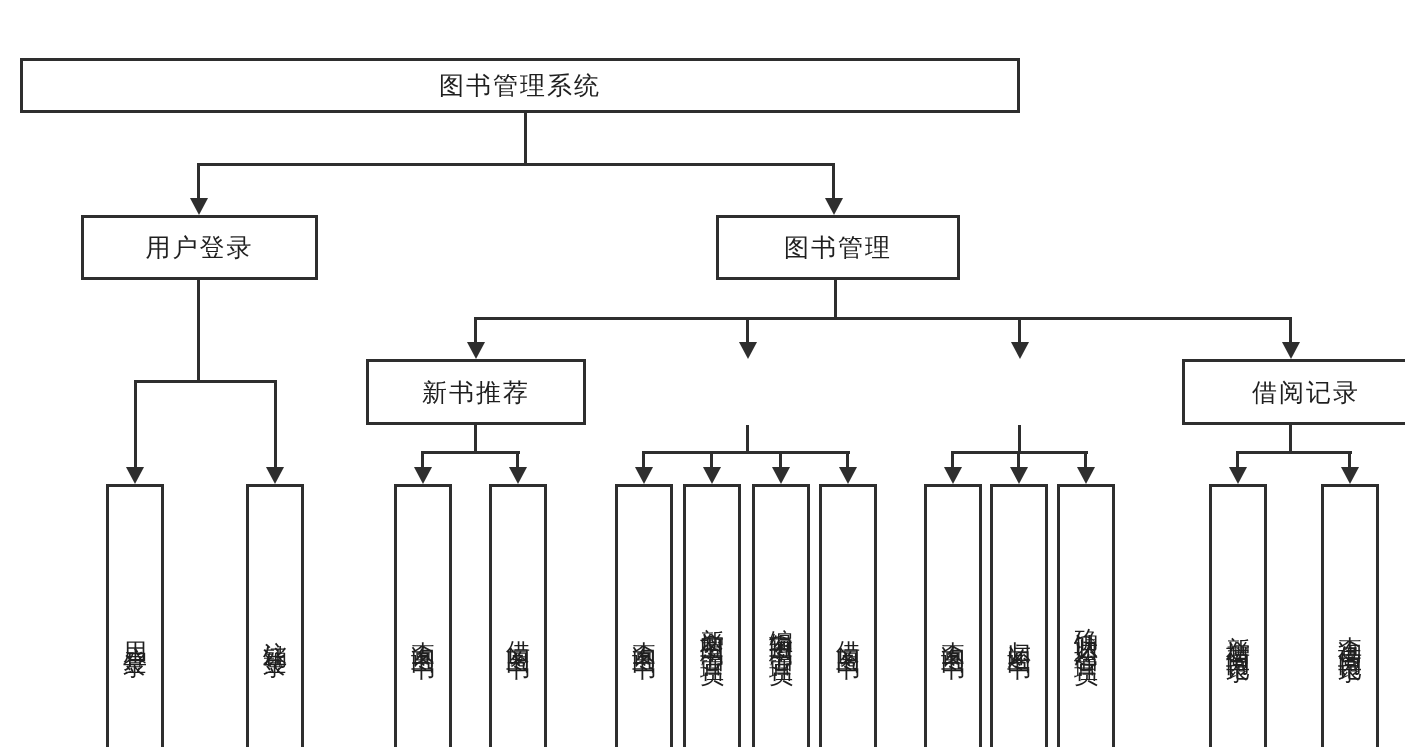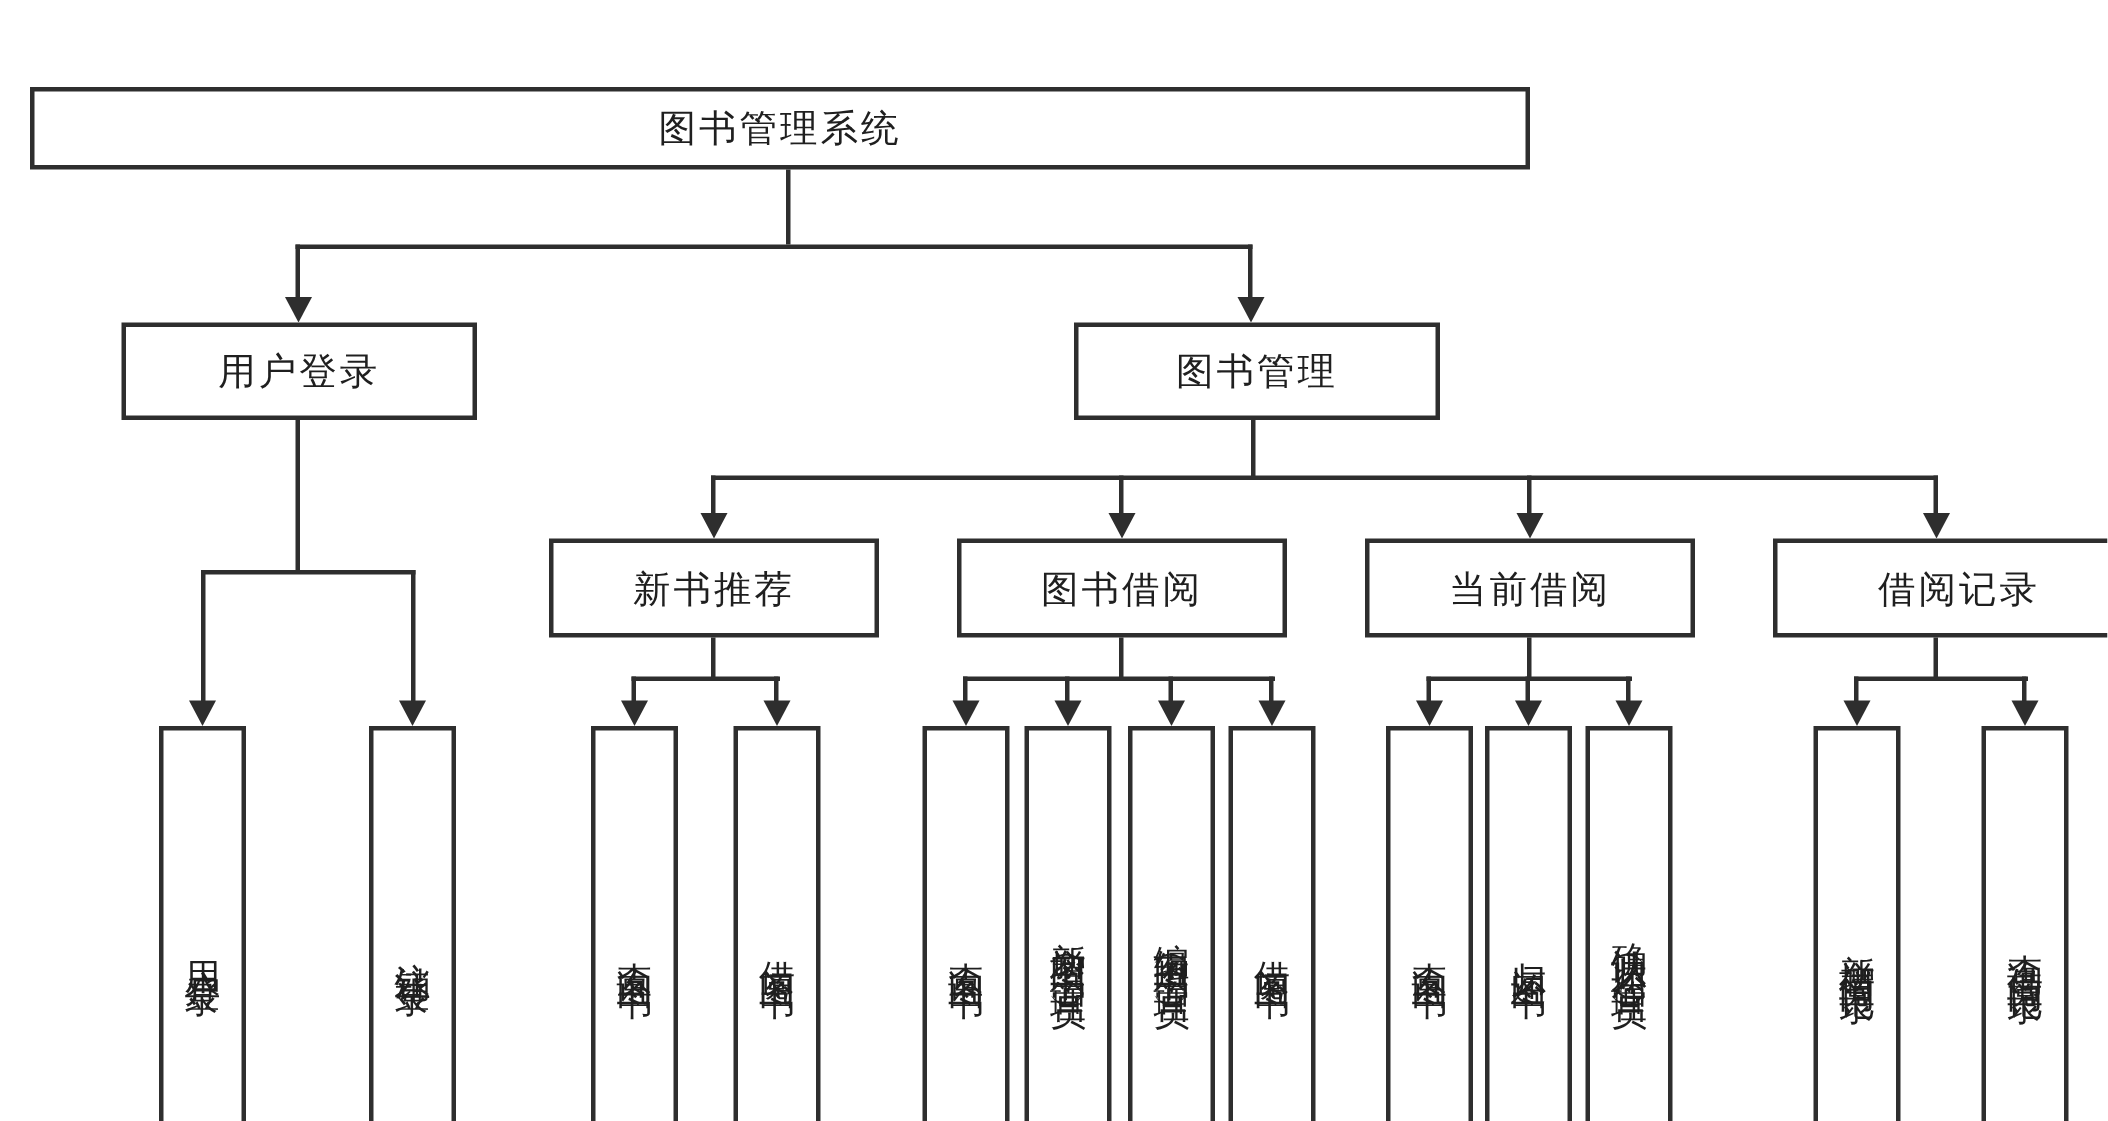--- a/index.html
+++ b/index.html
@@ -79,22 +79,20 @@
   <div class="vl" style="left:474px;top:273px;height:28px"></div>
   <div class="arrow" style="left:467px;top:298px"></div>
   <div class="vl" style="left:746px;top:273px;height:28px"></div>
   <div class="arrow" style="left:739px;top:298px"></div>
   <div class="vl" style="left:1018px;top:273px;height:28px"></div>
   <div class="arrow" style="left:1011px;top:298px"></div>
   <div class="vl" style="left:1289px;top:273px;height:28px"></div>
   <div class="arrow" style="left:1282px;top:298px"></div>
 
   <div class="box hlabel" style="left:366px;top:315px;width:220px;height:66px">新书推荐</div>
-  <div class="box hlabel" style="left:638px;top:315px;width:220px;height:66px">图书借阅</div>
-  <div class="box hlabel" style="left:910px;top:315px;width:220px;height:66px">当前借阅</div>
   <div class="box hlabel" style="left:1182px;top:315px;width:248px;height:66px">借阅记录</div>
 
   <div class="vl" style="left:474px;top:381px;height:29px"></div>
   <div class="hl" style="left:421px;top:407px;width:99px"></div>
   <div class="vl" style="left:421px;top:407px;height:18px"></div>
   <div class="arrow" style="left:414px;top:423px"></div>
   <div class="vl" style="left:516px;top:407px;height:18px"></div>
   <div class="arrow" style="left:509px;top:423px"></div>
 
   <div class="vl" style="left:746px;top:381px;height:29px"></div>

